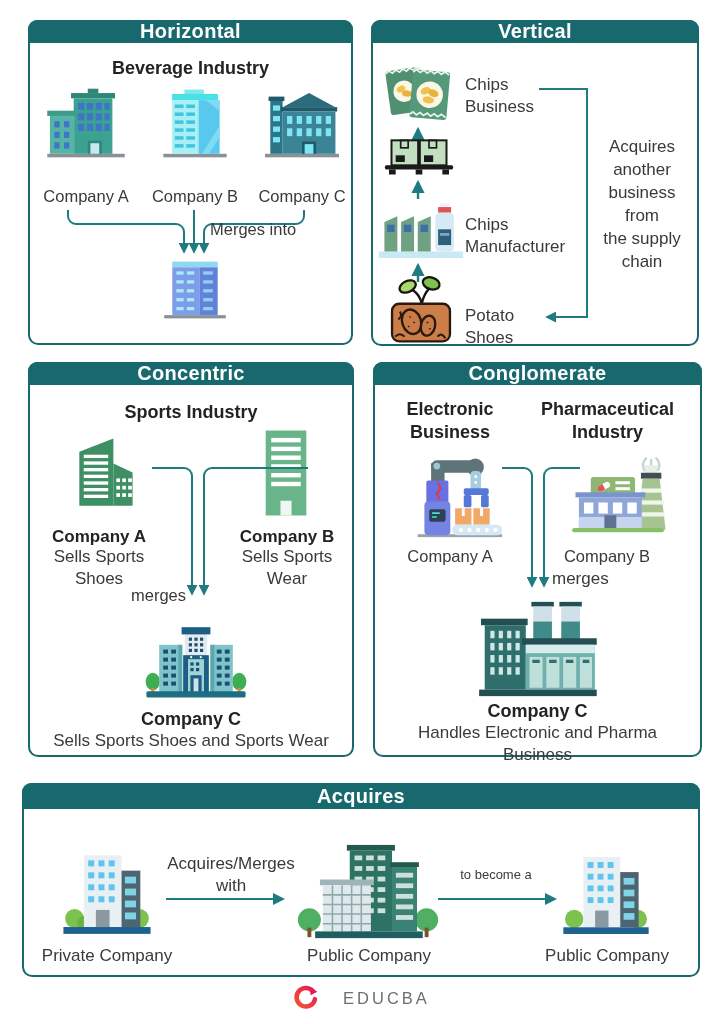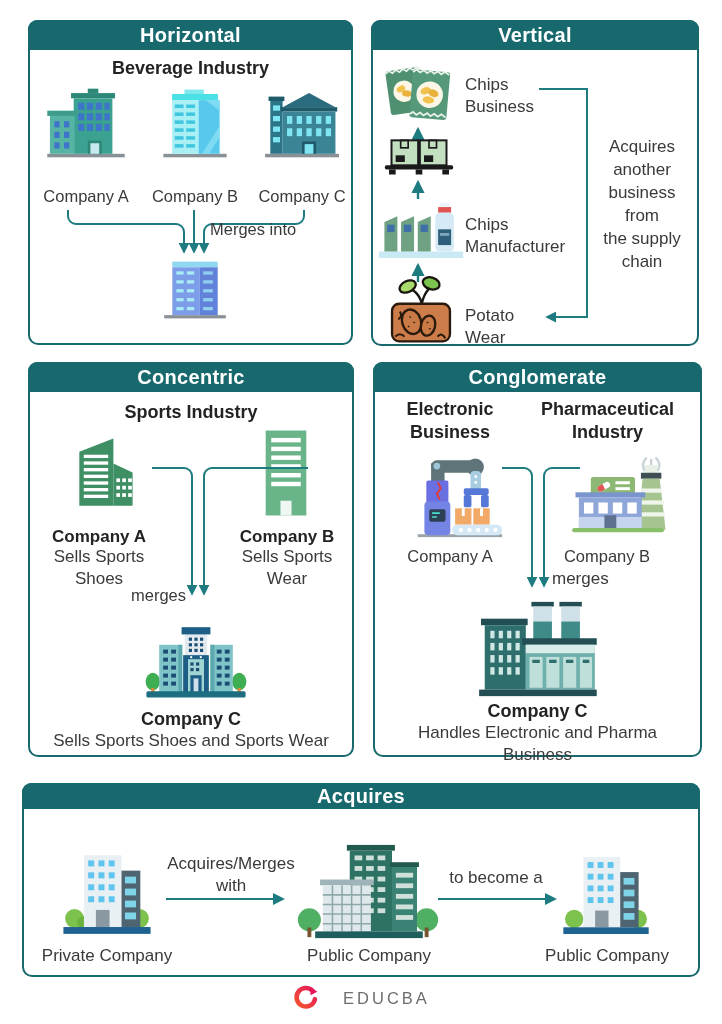--- a/index.html
+++ b/index.html
@@ -3,21 +3,21 @@
 <meta charset="utf-8">
 <style>
   :root{
     --teal:#17696E; --arrow:#1E7C80; --text:#3A3A3A; --dark:#232323; --muted:#6E6E6E;
   }
   *{box-sizing:border-box;margin:0;padding:0}
   html,body{width:722px;height:1024px;background:#fff;overflow:hidden;
     font-family:"Liberation Sans",sans-serif;color:var(--text)}
   .page{position:relative;width:722px;height:1024px;background:#fff}
   .panel{position:absolute;background:#fff;border:2px solid var(--teal);border-radius:10px}
-  .panel-header{position:absolute;left:-2px;top:-2px;right:-2px;height:30px;background:var(--teal);
+  .panel-header{position:absolute;left:-2px;top:-2px;right:-2px;height:23px;background:var(--teal);
     border-radius:9px 9px 0 0;display:flex;align-items:center;justify-content:center;
     color:#fff;font-weight:bold;font-size:20px;letter-spacing:.3px}
   .abs{position:absolute}
   .ctr{text-align:center}
   .pre{white-space:pre-line}
   .industry{font-weight:bold;font-size:18px;color:var(--dark)}
   .lbl{font-size:16.5px;color:var(--text);line-height:1.28}
   .lbl-b{font-size:17px;font-weight:bold;color:var(--dark);line-height:1.28}
   svg{display:block}
   .footer{position:absolute;left:0;top:985px;width:722px;display:flex;align-items:center;
@@ -248,21 +248,21 @@
           <path d="M31,55 h.5 M36,62 h.5 M29,67 h.5 M53,62 h.5 M56,70 h.5"></path>
         </g>
       <path d="M12,80 q6,-6 12,0 M66,80 q6,-6 10,2 M18,48 q4,6 -2,10" stroke="#2A1A0E" stroke-width="2.6" fill="none"></path>
     </svg>
 
     <div class="abs lbl pre" style="left:92px;top:52px;font-size:17px">Chips
 Business</div>
     <div class="abs lbl pre" style="left:92px;top:192px;font-size:17px">Chips
 Manufacturer</div>
     <div class="abs lbl pre" style="left:92px;top:283px;font-size:17px">Potato
-Wear</div>
+Shoes</div>
 
     <svg class="abs" style="left:0;top:0" width="328" height="326">
       <path d="M166,67 L214,67 L214,295 L174,295" fill="none" stroke="#1E7C80" stroke-width="2" marker-end="url(#ah)"></path>
     </svg>
     <div class="abs ctr lbl pre" style="left:214px;top:114px;width:110px;font-size:17px;line-height:1.35">Acquires
 another
 business
 from
 the supply
 chain</div>
@@ -607,21 +607,21 @@
       <rect x="25" y="38" width="56" height="6" fill="#9FB4B8"></rect>
       <rect x="28" y="44" width="50" height="48" fill="#DFE8EB"></rect>
       <g stroke="#8FA8AC" stroke-width="1.6">
           <path d="M38,44 v48 M48,44 v48 M58,44 v48 M68,44 v48"></path>
           <path d="M28,54 h50 M28,64 h50 M28,74 h50 M28,84 h50"></path>
         </g>
       <rect x="20" y="92" width="112" height="7" fill="#1E5E5E"></rect>
     </svg>
     <div class="abs ctr lbl" style="left:270px;top:160px;width:150px;font-size:17px">Public Company</div>
 
-    <div class="abs ctr lbl" style="left:412px;top:82px;width:120px;font-size:17px">to become a</div>
+    <div class="abs ctr lbl" style="left:412px;top:82px;width:120px;font-size:13px">to become a</div>
     <svg class="abs" style="left:412px;top:106px" width="130" height="16">
       <path d="M2,8 H119" stroke="#1E7C80" stroke-width="2.2" marker-end="url(#ah)"></path>
     </svg>
 
     <svg class="abs" style="left:536px;top:62px" width="92" height="92" viewBox="0 0 110 102">
       <circle cx="17" cy="82" r="11" fill="#7CC24C"></circle>
         <circle cx="93" cy="82" r="11" fill="#7CC24C"></circle>
       <rect x="28" y="8" width="44" height="84" fill="#E8F0F4"></rect>
       <g fill="#5FC4EE">
           <rect x="33" y="14" width="7" height="7"></rect>

